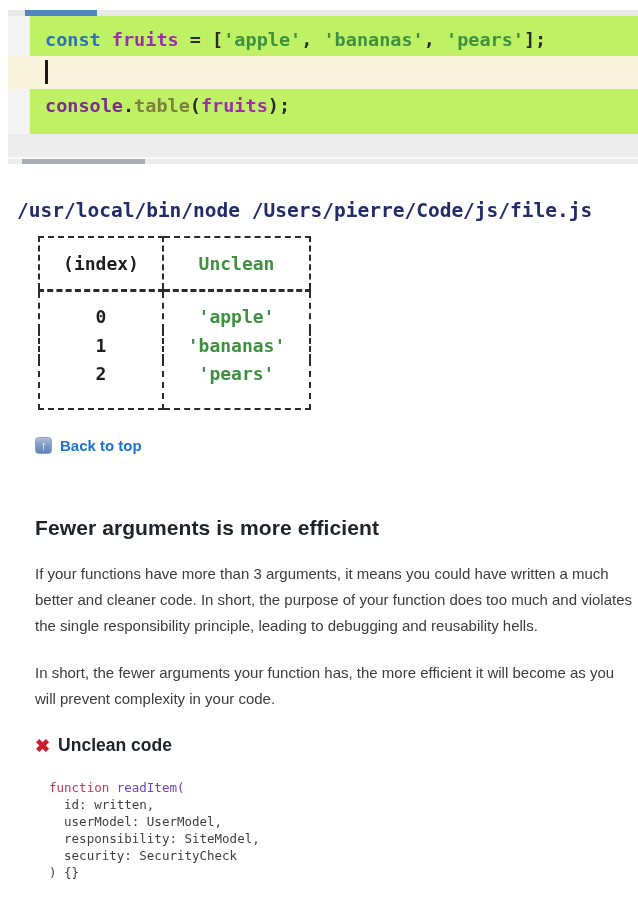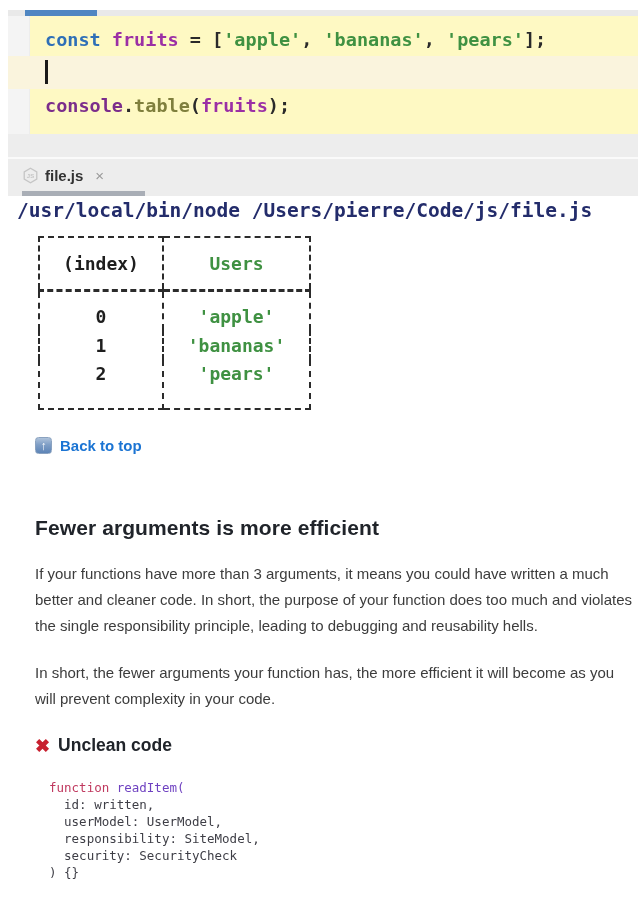--- a/index.html
+++ b/index.html
@@ -4,21 +4,21 @@
 <style>
   * { margin:0; padding:0; box-sizing:border-box; }
   html,body { background:#ffffff; }
   body { font-family:"Liberation Sans", sans-serif; }
   .page { position:relative; width:638px; height:903px; background:#fff; overflow:hidden; }
 
   
   .editor { position:absolute; left:8px; top:10px; width:630px; }
   .editor-topstrip { height:6px; background:#e9e9e9; position:relative; }
   .tab-accent { position:absolute; left:17px; top:0; width:72px; height:6px; background:#4f86c2; }
-  .editor-body { position:relative; background:#fef9c3; padding:7px 0 12px 0; }
+  .editor-body { position:relative; background:#bef264; padding:7px 0 12px 0; }
   .gutter { position:absolute; left:0; top:0; bottom:0; width:22px; background:#f4f4f4; border-right:1px solid #ededed; }
   .code-line { position:relative; height:33px; line-height:33px; padding-left:37px;
                font-family:"DejaVu Sans Mono", monospace; font-size:18.5px; font-weight:700;
                white-space:pre; color:#2a2a2a; }
   .code-line.current { background:#faf4dd; }
   .tok-kw   { color:#2e6fb7; }
   .tok-var  { color:#9b2fa5; }
   .tok-str  { color:#3f9142; }
   .tok-obj  { color:#7b2d8b; }
   .tok-meth { color:#7f7f3d; }
@@ -80,44 +80,34 @@
       <div class="tab-accent"></div>
     </div>
     <div class="editor-body">
       <div class="gutter"></div>
       <div class="code-line"><span class="tok-kw">const</span><span class="tok-var"> fruits </span><span>= </span><span>[</span><span class="tok-str">'apple'</span><span>, </span><span class="tok-str">'bananas'</span><span>, </span><span class="tok-str">'pears'</span><span>];</span></div>
       <div class="code-line current"><span class="caret"></span></div>
       <div class="code-line"><span class="tok-obj">console</span><span>.</span><span class="tok-meth">table</span><span>(</span><span class="tok-var">fruits</span><span>);</span></div>
     </div>
     <div class="editor-bottom">
       <div class="bottom-spacer"></div>
-      <div class="tab-row">
-        <div class="tab">
-          <svg width="17" height="17" viewBox="0 0 16 16">
-            <polygon points="8,1.2 13.9,4.6 13.9,11.4 8,14.8 2.1,11.4 2.1,4.6" fill="none" stroke="#c5c5c5" stroke-width="1.2"></polygon>
-            <text x="8" y="10.2" text-anchor="middle" font-size="5.6" font-weight="bold" fill="#c5c5c5" font-family="Liberation Sans, sans-serif">JS</text>
-          </svg>
-          <span class="tab-label">file.js</span>
-          <span class="tab-close">×</span>
-        </div>
-      </div>
       <div class="tab-scrollbar"></div>
     </div>
   </div>
 
   <div style="position:absolute; left:16px; top:192px; width:638px;">
     
     <div class="terminal-line">/usr/local/bin/node /Users/pierre/Code/js/file.js</div>
 
     
     <table class="console-table">
       <thead>
         <tr>
           <th class="col-index">(index)</th>
-          <th class="col-value">Users</th>
+          <th class="col-value">Unclean</th>
         </tr>
       </thead>
       <tbody>
         <tr class="first">
           <td class="col-index">0</td>
           <td class="col-value">'apple'</td>
         </tr>
         <tr>
           <td class="col-index">1</td>
           <td class="col-value">'bananas'</td>

